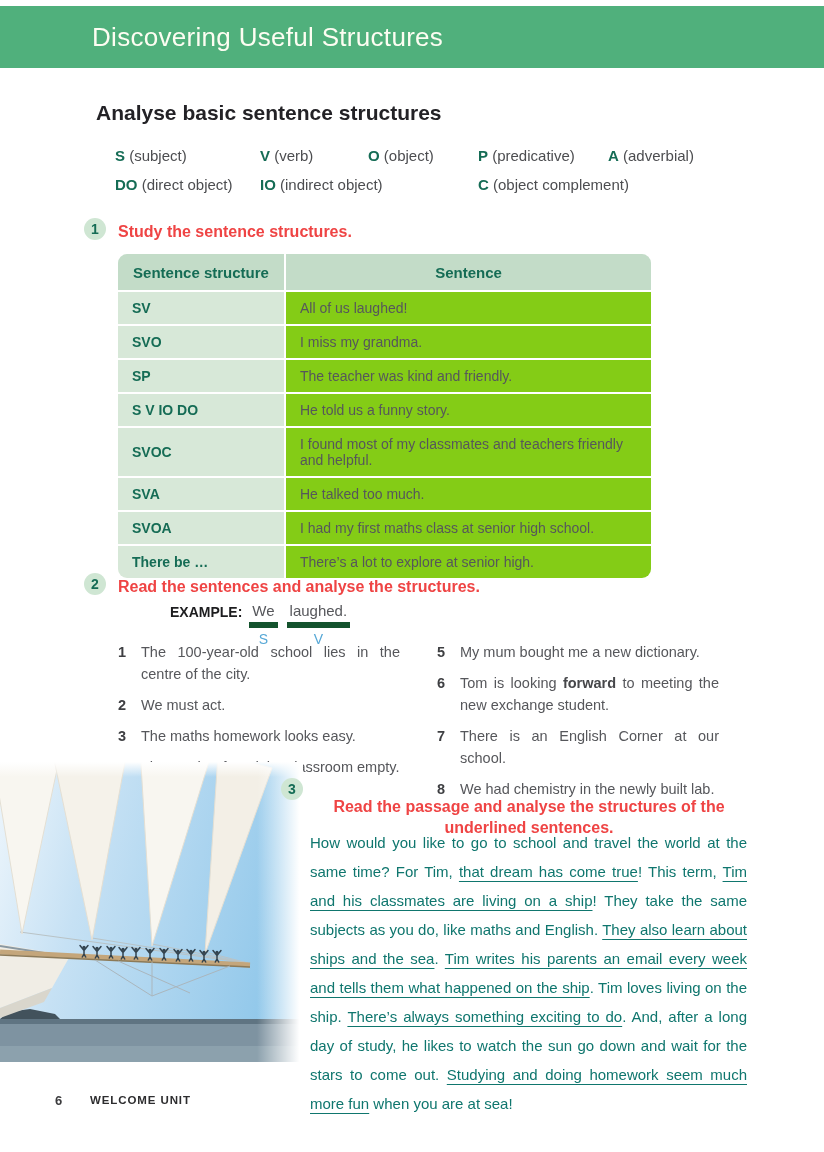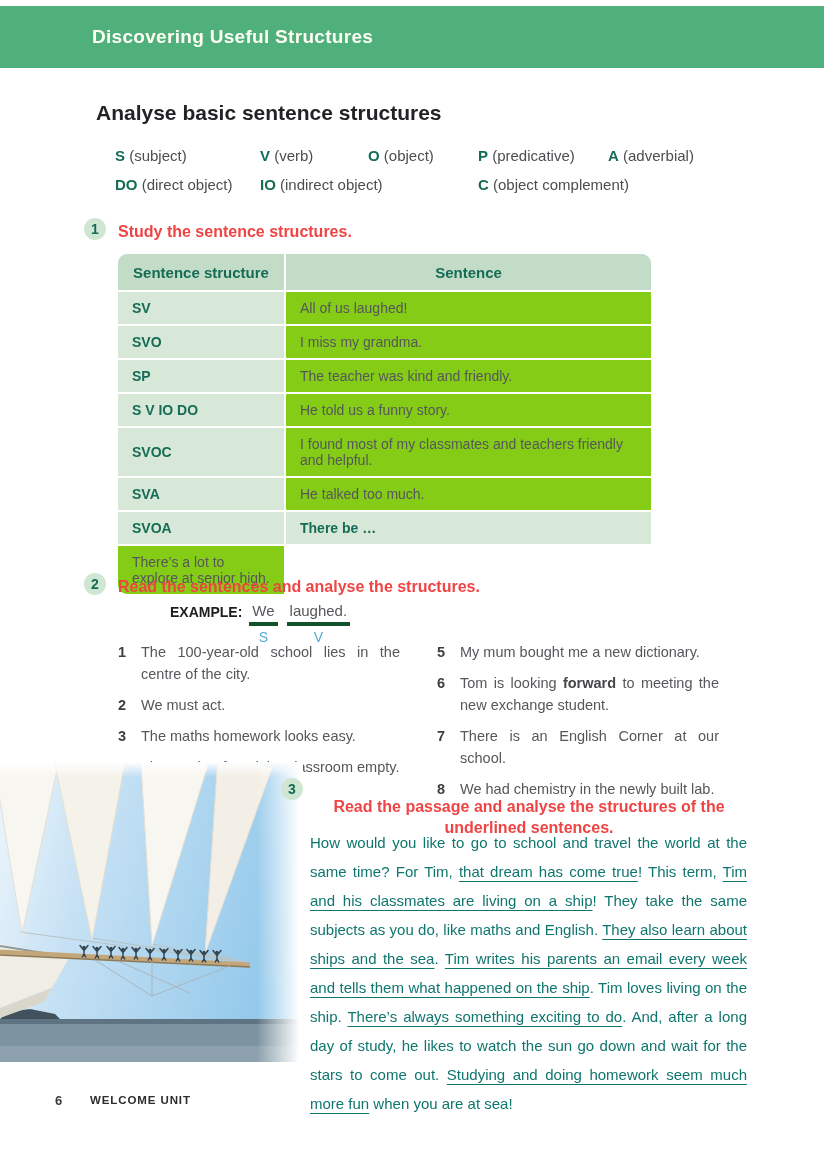--- a/index.html
+++ b/index.html
@@ -5,21 +5,21 @@
   html,body { margin:0; padding:0; background:#ffffff; }
   .page {
     position:relative; width:824px; height:1152px; background:#ffffff;
     font-family:"Liberation Sans", sans-serif; overflow:hidden;
   }
 
   
   .banner { position:absolute; top:6px; left:0; width:824px; height:62px; background:#50b07c; }
   .banner-title {
     position:absolute; left:92px; top:50%; transform:translateY(-50%);
-    color:#fdfdf2; font-size:19px; font-weight:bold; letter-spacing:.3px;
+    color:#fdfdf2; font-size:26px; font-weight:normal; letter-spacing:.3px;
   }
 
   
   .section-title { position:absolute; left:90px; top:101px; font-size:21px; font-weight:bold; color:#232226;margin-left:6px; }
   .legend-item { position:absolute; font-size:15px; color:#4c4d50; white-space:nowrap; }
   .legend-item b { color:#156c55; }
   .li-0 { left:115px; top:147px; } .li-1 { left:260px; top:147px; }
   .li-2 { left:368px; top:147px; } .li-3 { left:478px; top:147px; }
   .li-4 { left:608px; top:147px; }
   .li-5 { left:115px; top:176px; } .li-6 { left:260px; top:176px; }
@@ -55,21 +55,21 @@
   }
   .tbl .c2 {
     background:#84cc16; color:#56575b; font-size:14px;
     padding:8px 10px 8px 14px; display:flex; align-items:center;
   }
 
   
   .example { position:absolute; left:134px; top:602px; font-size:15px; color:#56575b; display:flex; align-items:flex-start; }
   .example-label { font-weight:bold; color:#1d1d1f; font-size:14px; margin-right:7px; padding-top:2px;padding-left:36px; }
   .ex-word { display:inline-flex; flex-direction:column; align-items:center; margin-right:9px; }
-  .ex-word .w { border-bottom:4px solid #14532d; padding:0 3px 3px;text-align:center; }
+  .ex-word .w { border-bottom:6px solid #14532d; padding:0 3px 3px;text-align:center; }
   .ex-word .tag { color:#57a8d6; font-size:14px; margin-top:3px; }
 
   
   .list-col { position:absolute; top:641px; width:282px; display:flex; flex-direction:column; gap:9px; }
   .col-left  { left:118px; }
   .col-right { left:437px; }
   .list-item { display:flex; font-size:14.5px; color:#56575b; line-height:22px; }
   .list-item .n { width:23px; flex:none; font-weight:bold; color:#3e3f42; }
   .list-item .t { flex:1; text-align:justify; }
   .list-item .t b { color:#46474a; }
@@ -133,20 +133,21 @@
     <div class="c2">I miss my grandma.</div>
     <div class="c1">SP</div>
     <div class="c2">The teacher was kind and friendly.</div>
     <div class="c1">S V IO DO</div>
     <div class="c2">He told us a funny story.</div>
     <div class="c1">SVOC</div>
     <div class="c2">I found most of my classmates and teachers friendly and helpful.</div>
     <div class="c1">SVA</div>
     <div class="c2">He talked too much.</div>
     <div class="c1">SVOA</div>
+    <div class="c2">I had my first maths class at senior high school.</div>
     <div class="c1">There be …</div>
     <div class="c2">There’s a lot to explore at senior high.</div>
   </div>
 
   <div class="badge badge-2">2</div>
   <div class="a-heading h-2">Read the sentences and analyse the structures.</div>
 
   <div class="example">
     <span class="example-label">EXAMPLE:</span>
     <span class="ex-word">

